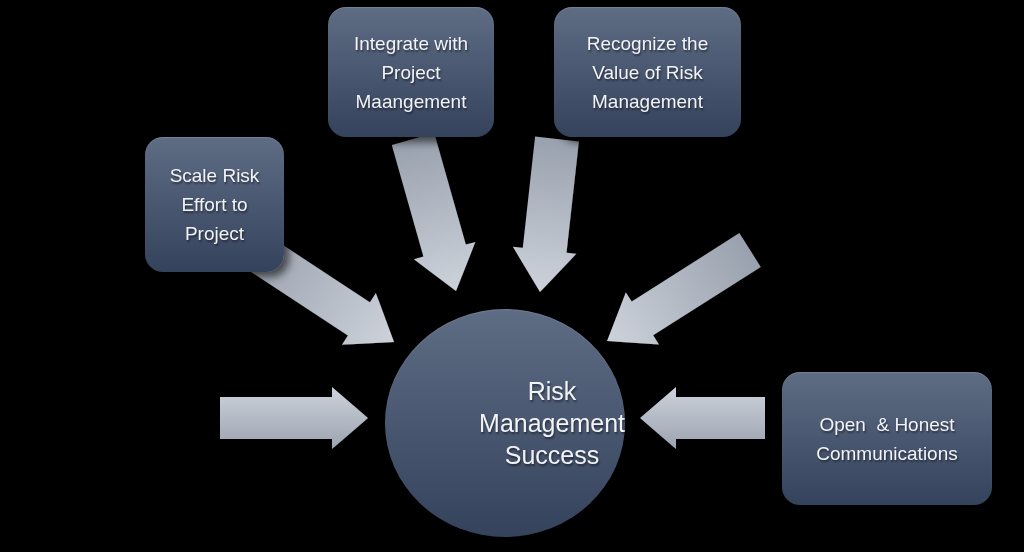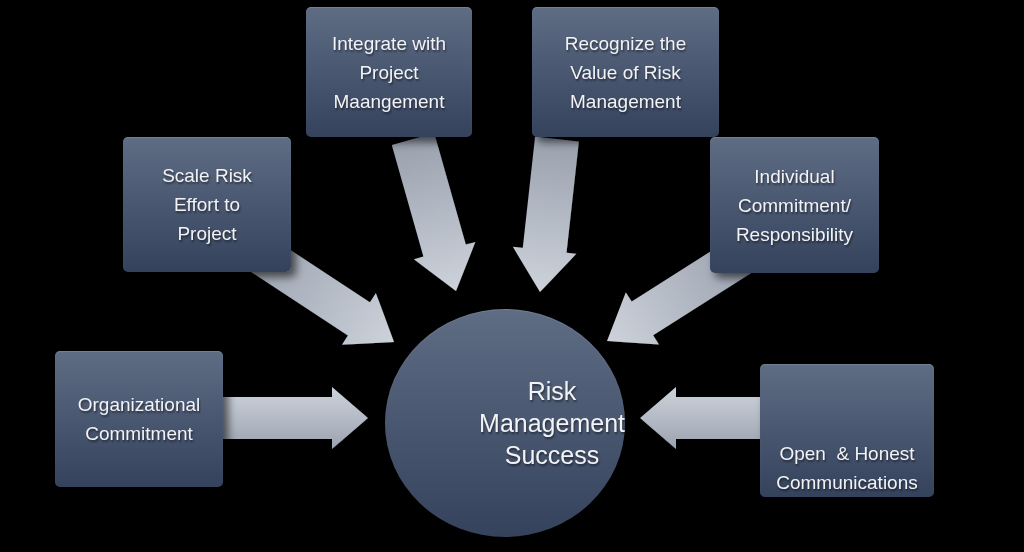--- a/index.html
+++ b/index.html
@@ -16,36 +16,37 @@
     width:1024px;height:552px;
     background:var(--bg);
     overflow:hidden;
     font-family:"Liberation Sans", sans-serif;
   }
   .arrow-layer{position:absolute;left:0;top:0;width:1024px;height:552px;}
   .box{
     position:absolute;
     display:flex;align-items:center;justify-content:center;
     background:linear-gradient(to bottom, var(--shape-top) 0%, var(--shape-bottom) 100%);
-    border-radius:5px;
+    border-radius:18px;
     box-shadow:inset 0 1px 1px rgba(255,255,255,0.15), 5px 5px 8px rgba(0,0,0,0.6);
+    margin-left:22px;
   }
   .box-label{
     white-space:pre-wrap;
     text-align:center;
     color:var(--text);
     font-size:19px;line-height:29px;
     text-shadow:1px 2px 2px rgba(0,0,0,0.45);
   }
-  #box-scale{left:123px;top:137px;width:168px;height:135px;}
+  #box-scale{left:123px;top:137px;width:139px;height:135px;}
   #box-integrate{left:306px;top:7px;width:166px;height:130px;}
   #box-recognize{left:532px;top:7px;width:187px;height:130px;}
   #box-individual{left:710px;top:137px;width:169px;height:136px;}
   #box-organizational{left:55px;top:351px;width:168px;height:136px;}
-  #box-open{left:760px;top:364px;width:174px;height:133px;align-items:flex-end;}
+  #box-open{left:760px;top:372px;width:210px;height:133px;}
   .circle{
     position:absolute;
     left:385px;top:309px;width:240px;height:228px;
     border-radius:50%;
     background:linear-gradient(to bottom, var(--shape-top) 0%, var(--shape-bottom) 100%);
     display:flex;align-items:center;justify-content:flex-end;
     box-shadow:inset 0 1px 1px rgba(255,255,255,0.12), 5px 5px 10px rgba(0,0,0,0.6);
   }
   .circle-label{
     white-space:pre-wrap;
@@ -108,30 +109,21 @@
 Project
 Maangement</span>
   </div>
 
   <div class="box" id="box-recognize">
     <span class="box-label">Recognize the
 Value of Risk
 Management</span>
   </div>
 
-  <div class="box" id="box-individual">
-    <span class="box-label">Individual
-Commitment/
-Responsibility</span>
-  </div>
 
-  <div class="box" id="box-organizational">
-    <span class="box-label">Organizational
-Commitment</span>
-  </div>
 
   <div class="box" id="box-open">
     <span class="box-label">Open  &amp; Honest
 Communications</span>
   </div>
 
   <div class="circle">
     <span class="circle-label">Risk
 Management
 Success</span>

